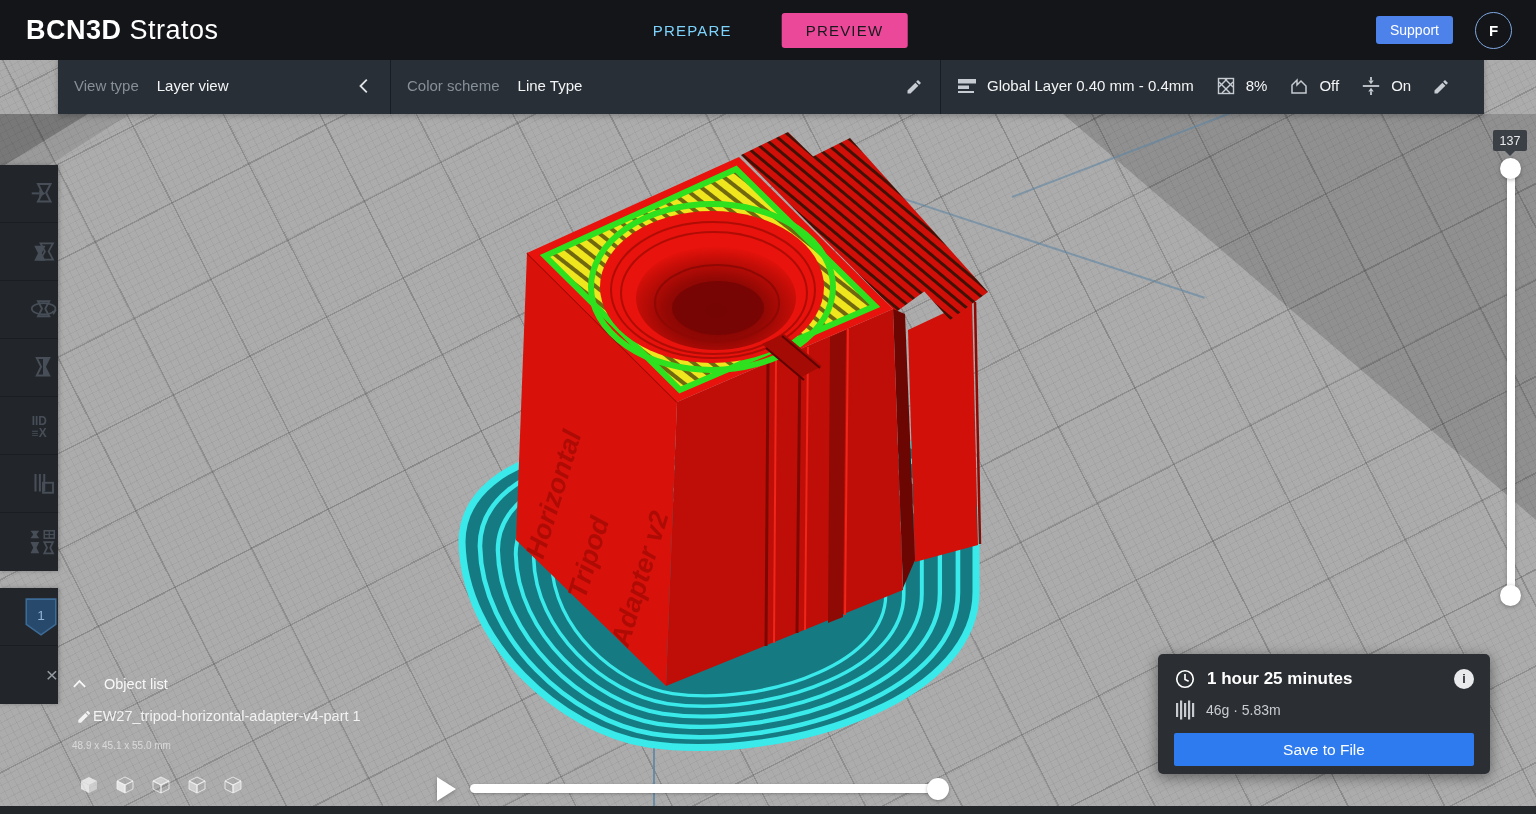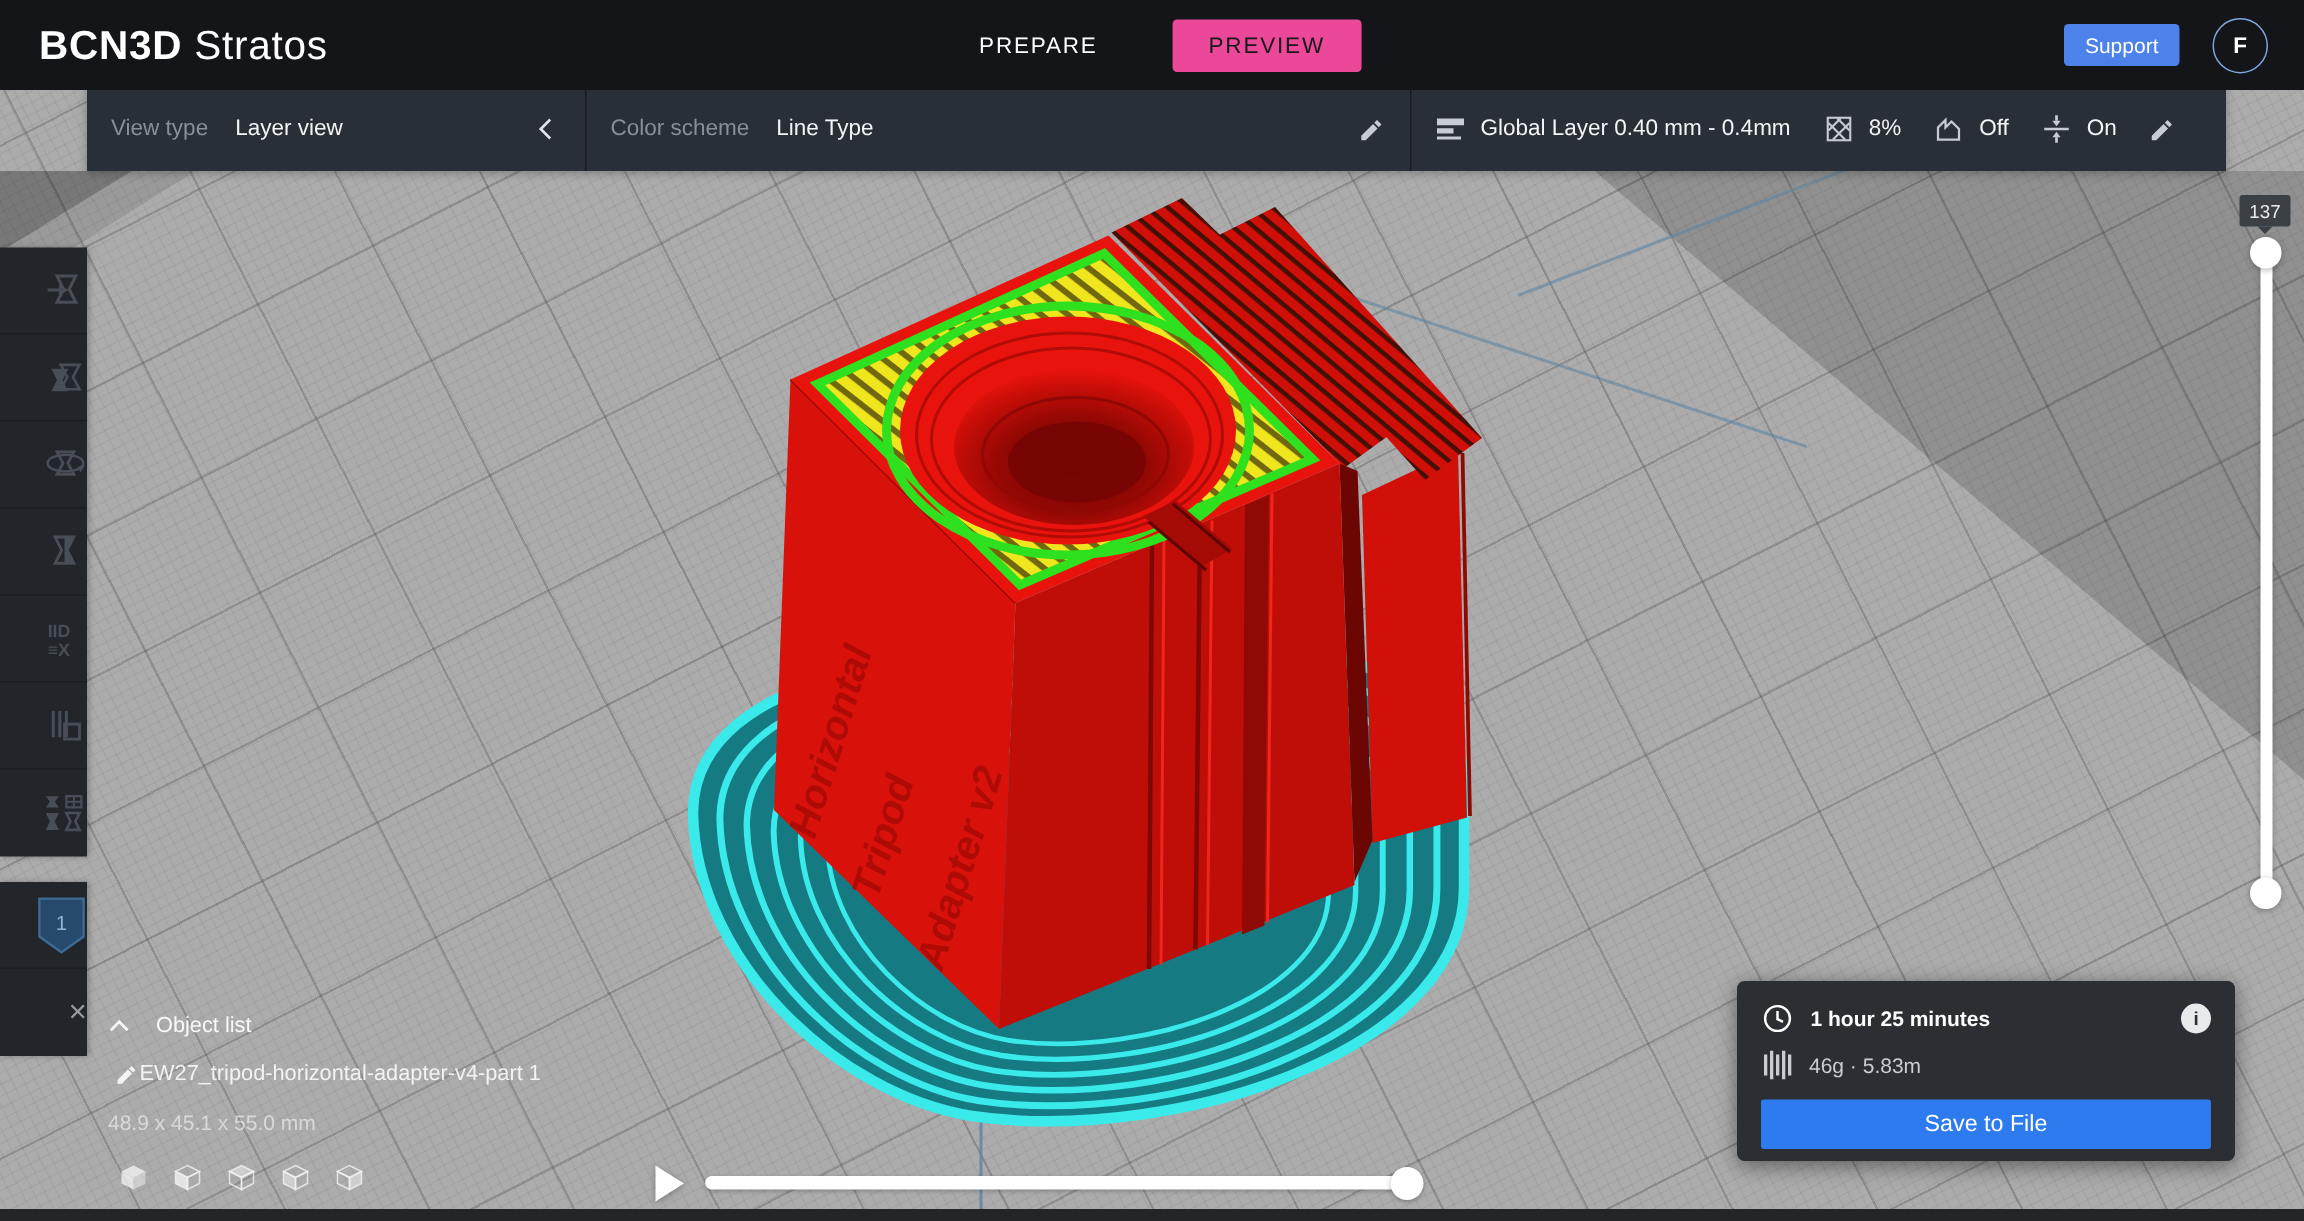--- a/index.html
+++ b/index.html
@@ -28,21 +28,21 @@
   #axis-b { left:1012px; top:196px; width:300px; height:2px; opacity:.6;
             transform:rotate(-21deg); transform-origin:left center; }
 
   
   #topbar { position:absolute; left:0; top:0; width:1536px; height:60px;
             background:#141519; display:flex; align-items:center; z-index:20; }
   #logo { margin-left:26px; font-size:27px; color:#fff; letter-spacing:.5px; white-space:nowrap; }
   #logo b { font-weight:800; } #logo span { font-weight:300; }
   #main-tabs { position:absolute; left:50%; transform:translateX(-50%); display:flex;
                align-items:center; gap:26px; }
-  .tab { font-size:15px; letter-spacing:1.2px; color:#ffffff; padding:9px 24px; cursor:pointer; }
+  .tab { font-size:15px; letter-spacing:1.2px; color:#7dd3fc; padding:9px 24px; cursor:pointer; }
   .tab.active { background:#ec4899; color:#17191d; border-radius:3px; font-weight:400; }
   #topbar-right { margin-left:auto; margin-right:24px; display:flex; align-items:center; gap:22px; }
   #support-btn { background:#4d82ea; color:#fff; font-size:14px; padding:6px 14px;
                  border-radius:3px; cursor:pointer; }
   #avatar { width:37px; height:37px; border:1.5px solid #7ea7e0; border-radius:50%;
             color:#fff; font-size:15px; font-weight:700; display:flex;
             align-items:center; justify-content:center; cursor:pointer; }
 
   
   #stagebar { position:absolute; left:58px; top:57px; width:1426px; height:57px;
@@ -97,30 +97,30 @@
                  background:#fff; border-radius:50%; z-index:16; cursor:grab;
                  box-shadow:0 1px 3px rgba(0,0,0,.3); }
 
   
   #object-list { position:absolute; left:0; top:670px; z-index:14; }
   .ol-row { position:absolute; display:flex; align-items:center; white-space:nowrap; }
   #ol-header { left:72px; top:6px; gap:17px; cursor:pointer; }
   #ol-header span { color:rgba(255,255,255,.92); font-size:14.5px; }
   #ol-file { left:77px; top:38px; }
   #ol-file span { color:rgba(255,255,255,.85); font-size:14.5px; }
-  #ol-dims { left:72px; top:70px; color:rgba(255,255,255,.55); font-size:14px; }
+  #ol-dims { left:72px; top:70px; color:rgba(255,255,255,.55); font-size:10px; }
   #ol-views { left:78px; top:104px; gap:14px; }
   #ol-views .icon-btn { opacity:.85; }
 
   
   #summary { position:absolute; left:1158px; top:654px; width:332px; height:120px;
              background:#2b2e33; border-radius:5px; padding:14px 16px; z-index:18;
              box-shadow:0 3px 14px rgba(0,0,0,.45); }
   #summary-time-row { display:flex; align-items:center; gap:11px; }
-  #summary-time { color:#fff; font-size:14px; font-weight:700; }
+  #summary-time { color:#fff; font-size:17px; font-weight:700; }
   #info-btn { margin-left:auto; width:20px; height:20px; border-radius:50%; background:#e8eaec;
               color:#2b2e33; font-size:12.5px; font-weight:700; display:flex; align-items:center;
               justify-content:center; cursor:pointer; }
   #summary-material-row { display:flex; align-items:center; gap:11px; margin-top:9px; margin-left:1px; }
   #summary-material { color:#c9cdd2; font-size:14px; }
   #save-btn { margin-top:12px; height:33px; background:#2e7bf0; border-radius:2px; color:#fff;
               font-size:15.5px; display:flex; align-items:center; justify-content:center; cursor:pointer; }
 
   
   #model-svg { position:absolute; left:0; top:0; z-index:3; }

